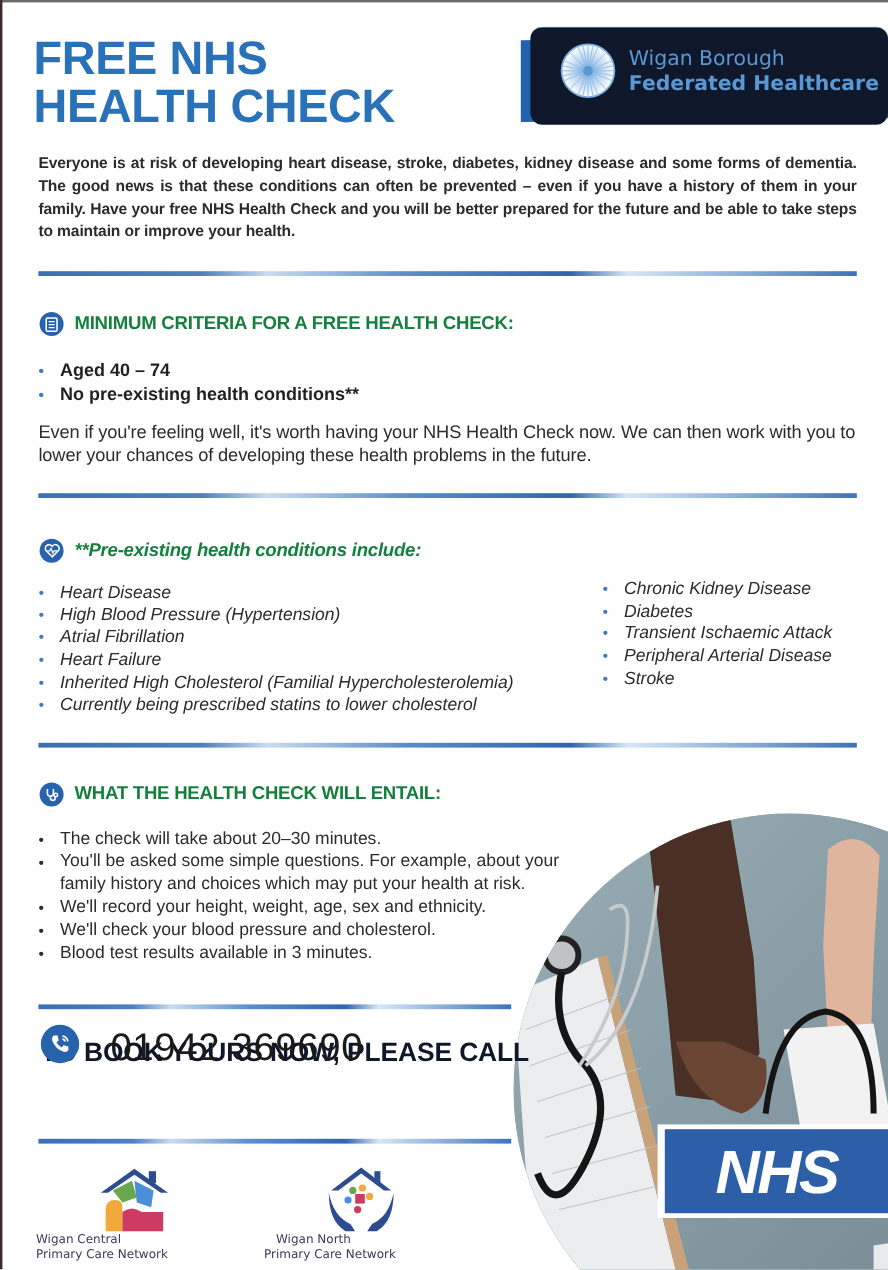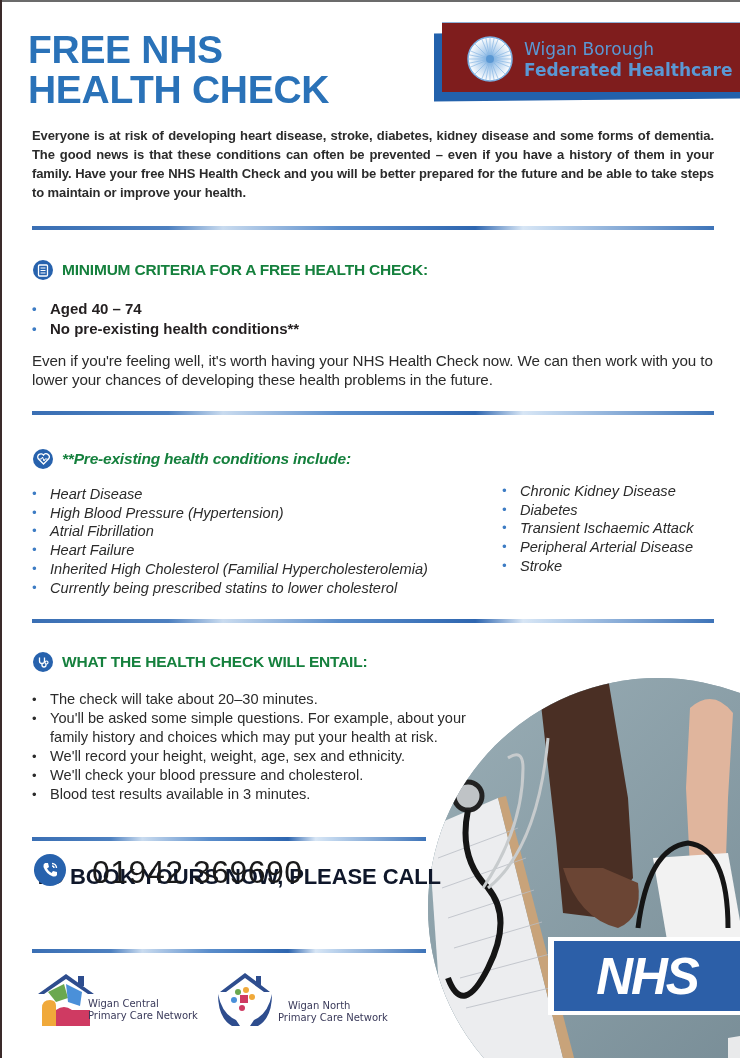--- a/index.html
+++ b/index.html
@@ -6,21 +6,21 @@
   html, body { width: 740px; height: 1058px; background: #ffffff; overflow: hidden; }
   body { position: relative; font-family: "Liberation Sans", sans-serif; color: #231f20; }
 
   .page-edge-top { position: absolute; left: 0; top: 0; width: 740px; height: 2px; background: #6b6b6b; }
   .page-edge-left { position: absolute; left: 0; top: 0; width: 2px; height: 1058px; background: #3a2a2a; }
 
   .title { position: absolute; left: 28px; top: 30px; color: #2a72b8; font-weight: bold; font-size: 39px; line-height: 40px; letter-spacing: -0.3px; }
 
   .brand-box { position: absolute; left: 434px; top: 20px; width: 306px; height: 78px; }
   .brand-shadow { position: absolute; left: 0; top: 12px; width: 306px; height: 68px; background: #2261ac; transform: skewY(-0.6deg); }
-  .brand-card { position: absolute; left: 8px; top: 2px; width: 298px; height: 70px; background: #7f1d1d; border-top: 1px solid #8fb2d8; }
+  .brand-card { position: absolute; left: 8px; top: 2px; width: 298px; height: 82px; background: #0f172a; border-top: 1px solid #8fb2d8; border-radius: 10px; }
   .brand-logo { position: absolute; left: 24px; top: 12px; width: 48px; height: 48px; }
   .brand-line1 { position: absolute; left: 82px; top: 16px; font-family: "DejaVu Sans", sans-serif; font-size: 17px; color: #5a98d4; }
   .brand-line2 { position: absolute; left: 82px; top: 37px; font-family: "DejaVu Sans", sans-serif; font-size: 17px; font-weight: bold; color: #5a98d4; }
 
   .intro { position: absolute; left: 32px; top: 126px; width: 682px; font-size: 13px; line-height: 19px; color: #2b2b2b; text-align: justify; letter-spacing: -0.1px; font-weight: bold; }
 
   .divider { position: absolute; left: 32px; width: 682px; height: 4px;
     background: linear-gradient(90deg, #3a6fb4 0%, #4d80c0 20%, #c9dbef 28%, #5a8dcb 45%, #2e66b0 65%, #d8e6f5 72%, #c0d6ee 76%, #3d73b8 100%); }
 
   .section-head { position: absolute; left: 33px; display: flex; align-items: center; }
@@ -40,21 +40,21 @@
   .cond-right { left: 502px; top: 482px; font-size: 14.6px; line-height: 18.7px; font-style: italic; color: #2b2b2b; }
 
   .entail { left: 32px; top: 690px; width: 470px; font-size: 14.6px; line-height: 19px; color: #2b2b2b; }
   .entail li::before { color: #2b2b2b; }
 
   .book-title { position: absolute; left: 34px; top: 864px; color: #0f172a; font-weight: bold; font-size: 22px; letter-spacing: -0.1px; }
   .phone-row { position: absolute; left: 34px; top: 854px; display: flex; align-items: flex-start; gap: 13px; }
   .phone-icon { width: 32px; height: 32px; border-radius: 50%; background: #2762ad; display: flex; align-items: center; justify-content: center; margin-right: 13px; }
   .phone-number { font-size: 32px; color: #1a1a1a; letter-spacing: 0.5px; }
 
-  .network { position: absolute; display: flex; align-items: flex-end; }
+  .network { position: absolute; display: flex; align-items: flex-end; flex-direction: column; }
   .network-text { font-size: 10px; line-height: 12px; color: #3a3a5a; font-family: "DejaVu Sans", sans-serif; }
 
   .photo { position: absolute; left: 428px; top: 678px; width: 460px; height: 460px; border-radius: 50%; overflow: hidden; background: #8ea2ac; }
   .nhs-badge { position: absolute; left: 548px; top: 937px; width: 192px; height: 78px; background: #ffffff; }
   .nhs-inner { position: absolute; left: 6px; top: 4px; right: 0; bottom: 4px; background: #2c5fa8; display: flex; align-items: center; justify-content: center; }
   .nhs-text { color: #ffffff; font-weight: bold; font-style: italic; font-size: 51px; letter-spacing: -2px; font-family: "Liberation Sans", sans-serif; }
 </style>
 </head>
 <body>
 

